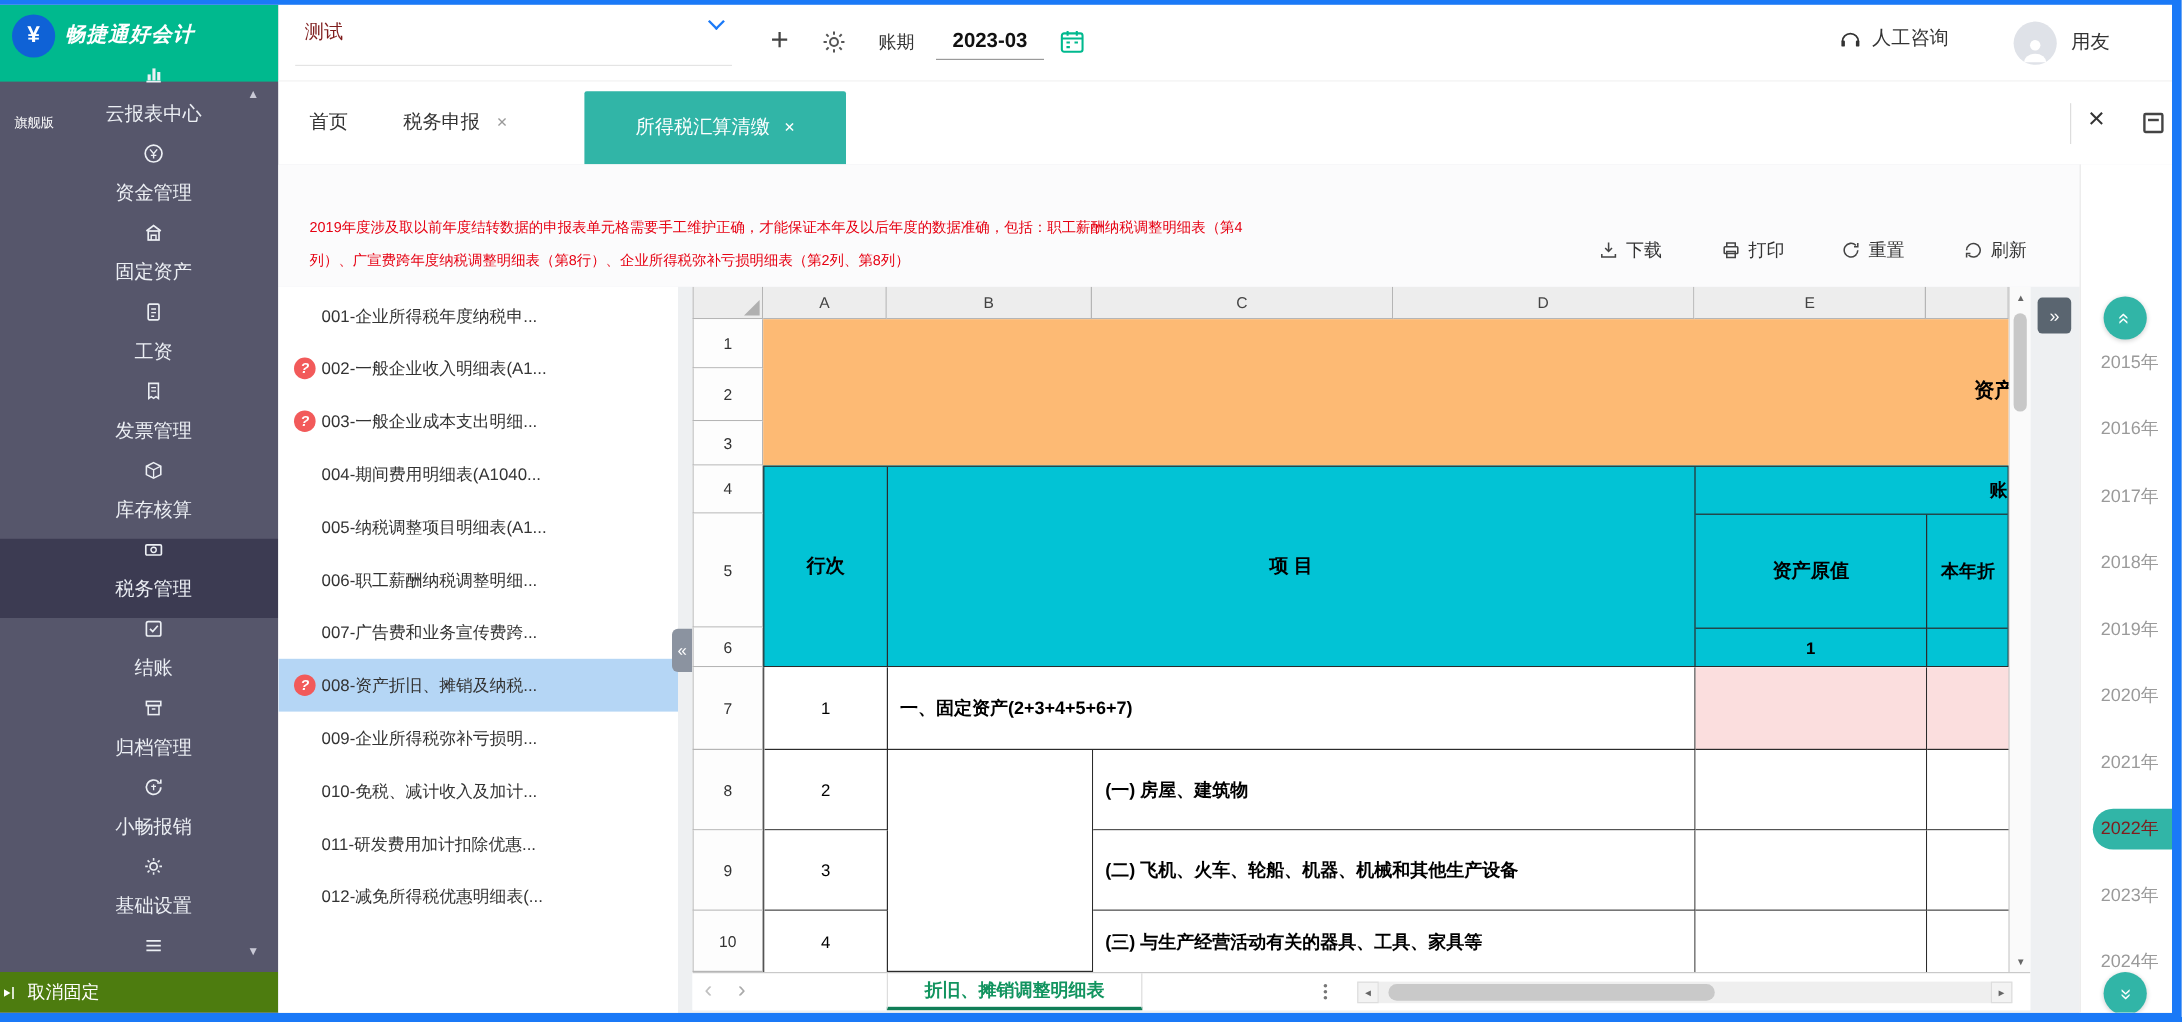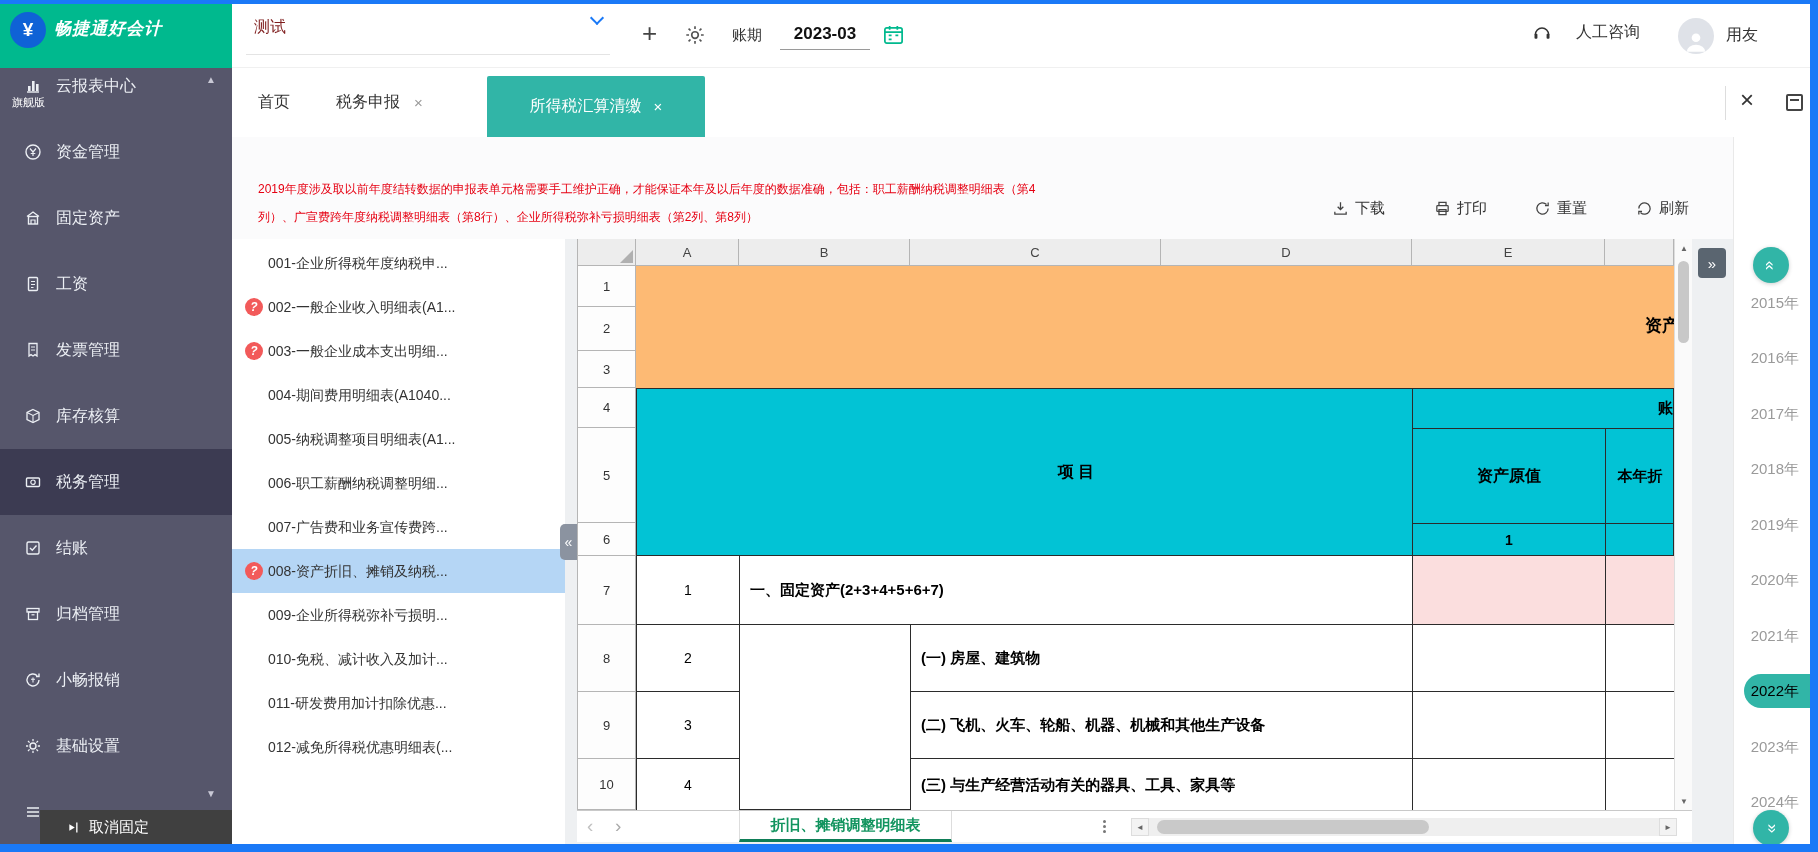--- a/index.html
+++ b/index.html
@@ -6,36 +6,36 @@
   html,body { width:1818px; height:852px; }
   body { background:#1a79f7; position:relative; overflow:hidden; }
   .app { position:absolute; left:0; top:4px; width:1810px; height:840px; background:#eef0f2; overflow:hidden; }
 
   
   .sidebar { position:absolute; left:0; top:0; width:232px; height:840px; background:#56566b; overflow:hidden; }
   .logo { position:absolute; left:0; top:0; width:232px; height:64px; background:#00b98e; color:#fff; }
   .logo-ic { position:absolute; left:10px; top:8px; width:36px; height:36px; border-radius:50%; background:#0f62d6; color:#fff; font-weight:bold; font-size:19px; display:flex; align-items:center; justify-content:center; }
   .logo-title { position:absolute; left:54px; top:13px; font-size:17px; font-weight:bold; letter-spacing:1px;font-style:italic; }
   .logo-badge { position:absolute; left:12px; top:47px; font-size:11px;margin-top:44px; }
-  .nav-item { position:absolute; left:0; width:232px; height:66px; display:flex; align-items:center; gap:14px; padding-left:24px; color:#eceff4; font-size:16px; cursor:pointer; }
+  .nav-item { position:absolute; left:0; width:232px; height:66px; display:flex; align-items:center; gap:14px; padding-left:24px; color:#eceff4; font-size:16px; cursor:pointer;flex-direction:column; }
   .nav-item.active { background:#3c3b52; }
   .nav-item svg { flex:0 0 auto; }
   .sb-arrow { position:absolute; left:206px; color:#c9c9d6; font-size:10px; }
-  .pinbar { position:absolute; left:0; top:806px; width:232px; height:34px; background:#404040; color:#fff; display:flex; align-items:center; gap:8px; padding-left:26px; font-size:15px;margin-left:40px; }
+  .pinbar { position:absolute; left:0; top:806px; width:232px; height:34px; background:#4d7c0f; color:#fff; display:flex; align-items:center; gap:8px; font-size:15px; }
 
   
   .topbar { position:absolute; left:232px; top:0; width:1578px; height:64px; background:#fff; border-bottom:1px solid #f0f0f0; }
   .org-select { position:absolute; left:14px; top:13px; width:364px; height:38px; border-bottom:1px solid #e4e4e4; font-size:16px; color:#7f1d1d; display:flex; align-items:flex-start; padding:0 8px; cursor:pointer; }
   .chev-dn { width:10px; height:10px; border-left:2px solid #1a79f7; border-bottom:2px solid #1a79f7; transform:rotate(-45deg); margin-left:auto; margin-top:-4px; }
   .plus-btn { position:absolute; left:410px; top:14px; font-size:26px; color:#444; cursor:pointer; }
   .tb-gear { position:absolute; left:452px; top:20px; cursor:pointer; }
   .period-label { position:absolute; left:500px; top:22px; font-size:15px; color:#333; }
   .period-val { position:absolute; left:548px; top:14px; width:90px; height:32px; border-bottom:1px solid #9a9a9a; font-size:17px; font-weight:bold; color:#111; display:flex; align-items:center; justify-content:center; cursor:pointer; }
   .tb-cal { position:absolute; left:650px; top:19px; cursor:pointer; }
-  .consult { position:absolute; left:1300px; top:18px; display:flex; align-items:center; gap:24px; font-size:16px; color:#333; cursor:pointer; }
+  .consult { position:absolute; left:1300px; top:18px; display:flex; align-items:center; gap:8px; font-size:16px; color:#333; cursor:pointer; }
   .avatar { position:absolute; left:1446px; top:14px; width:36px; height:36px; border-radius:50%; background:#dfe2e8; display:flex; align-items:flex-end; justify-content:center; overflow:hidden; cursor:pointer; }
   .user-name { position:absolute; left:1494px; top:21px; font-size:16px; color:#333; cursor:pointer; }
 
   
   .tabrow { position:absolute; left:232px; top:64px; width:1578px; height:69px; background:#fff; }
   .tab-plain { position:absolute; top:0; height:69px; display:flex; align-items:center; gap:14px; font-size:16px; color:#333; cursor:pointer; }
   .tab-x { color:#999; font-size:15px; cursor:pointer; }
   .tab-active { position:absolute; left:255px; top:8px; width:218px; height:61px; background:#31b5a7; color:#fff; display:flex; align-items:center; justify-content:center; gap:12px; font-size:16px; border-radius:2px 2px 0 0; cursor:pointer; }
   .tab-active .tab-x { color:#fff; }
   .tr-divider { position:absolute; left:1493px; top:18px; width:1px; height:34px; background:#ddd; }
@@ -84,21 +84,21 @@
   .vdots { position:absolute; left:526px; top:7px; cursor:pointer; }
   .vdots i { display:block; width:3px; height:3px; border-radius:50%; background:#777; margin:2px auto; }
   .hsb-btn { position:absolute; top:7px; width:18px; height:18px; background:#f3f3f3; border:1px solid #ddd; font-size:8px; color:#666; display:flex; align-items:center; justify-content:center; cursor:pointer; }
   .hsb-track { position:absolute; left:572px; top:7px; width:510px; height:18px; background:#efefef; }
   .hsb-thumb { position:absolute; left:8px; top:2px; width:272px; height:14px; background:#c9c9c9; border-radius:7px; cursor:pointer; }
 
   
   .expand-btn { position:absolute; left:1466px; top:111px; width:28px; height:30px; background:#5a6570; border-radius:4px; color:#fff; font-size:15px; display:flex; align-items:center; justify-content:center; cursor:pointer; }
   .years { position:absolute; left:1501px; top:0; width:77px; height:707px; background:#fff; border-left:1px solid #e9e9e9; overflow:hidden; }
   .yr { position:absolute; left:0; width:77px; height:34px; line-height:34px; text-align:right; padding-right:12px; font-size:15px; color:#9a9a9a; cursor:pointer; }
-  .yr.active { left:10px; width:67px; background:#31b5a7; color:#000000; border-radius:17px 0 0 17px; }
+  .yr.active { left:10px; width:67px; background:#31b5a7; color:#7f1d1d; border-radius:17px 0 0 17px; }
   .circle-btn { position:absolute; left:19px; width:36px; height:36px; border-radius:50%; background:#31b5a7; color:#fff; display:flex; align-items:center; justify-content:center; cursor:pointer; box-shadow:0 1px 4px rgba(0,0,0,.2); }
   .circle-btn span { font-size:17px; line-height:1; }
 </style>
 </head>
 <body>
 
 <div class="app">
 
   <aside class="sidebar">
     <div class="logo">
@@ -328,20 +328,21 @@
       <div class="cell rn" style="left:0;top:317px;width:59px;height:69px">7</div>
       <div class="cell rn" style="left:0;top:386px;width:59px;height:67px">8</div>
       <div class="cell rn" style="left:0;top:453px;width:59px;height:67px">9</div>
       <div class="cell rn" style="left:0;top:520px;width:59px;height:51px">10</div>
 
       <div class="blank-rows">
         <span class="sheet-title">资产</span>
       </div>
 
       <div class="teal">
+        <div class="tcell" style="left:0;top:0;width:103px;height:167px;font-size:16px">行次</div>
         <div class="tcell" style="left:103px;top:0;width:673px;height:167px;font-size:16px">项 目</div>
         <div class="tcell" style="left:776px;top:0;width:262px;height:40px;justify-content:flex-start">
           <span style="position:absolute;left:245px;font-size:15px">账</span>
         </div>
         <div class="tcell" style="left:776px;top:40px;width:193px;height:95px;font-size:16px">资产原值</div>
         <div class="tcell" style="left:969px;top:40px;width:69px;height:95px;font-size:15px">本年折</div>
         <div class="tcell" style="left:776px;top:135px;width:193px;height:33px;font-size:14px">1</div>
         <div class="tcell" style="left:969px;top:135px;width:69px;height:33px"></div>
       </div>
 

